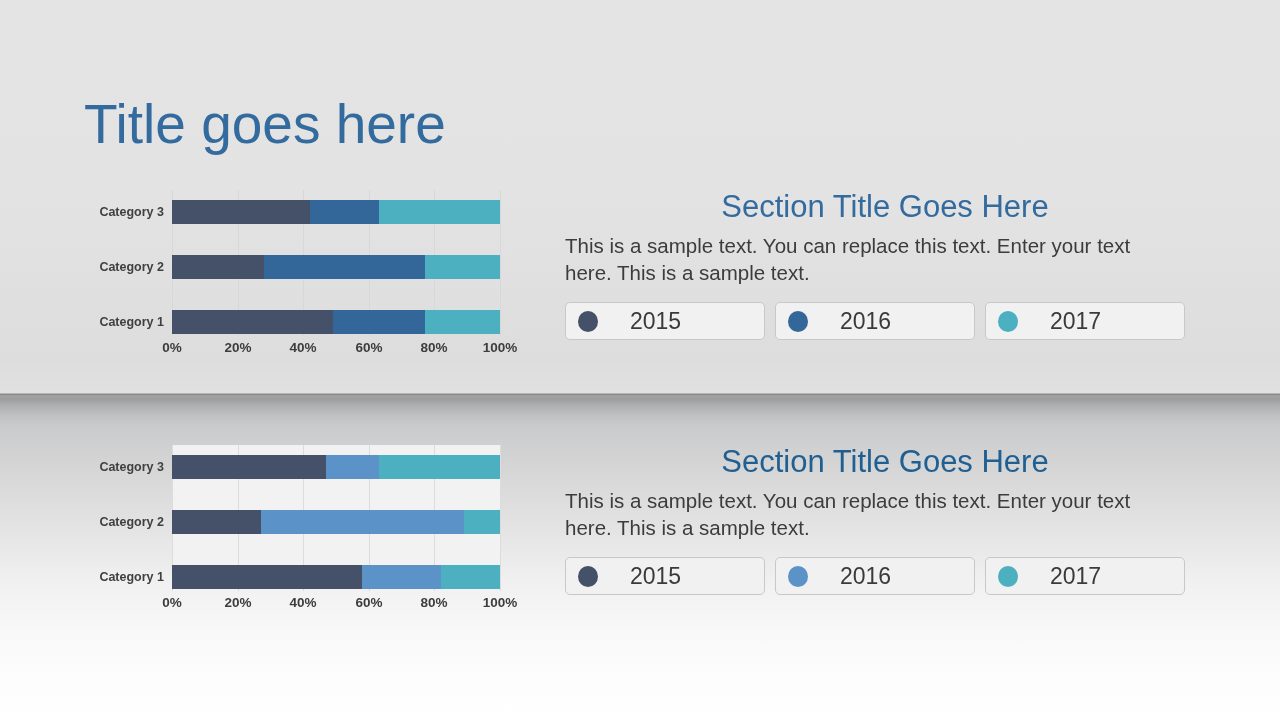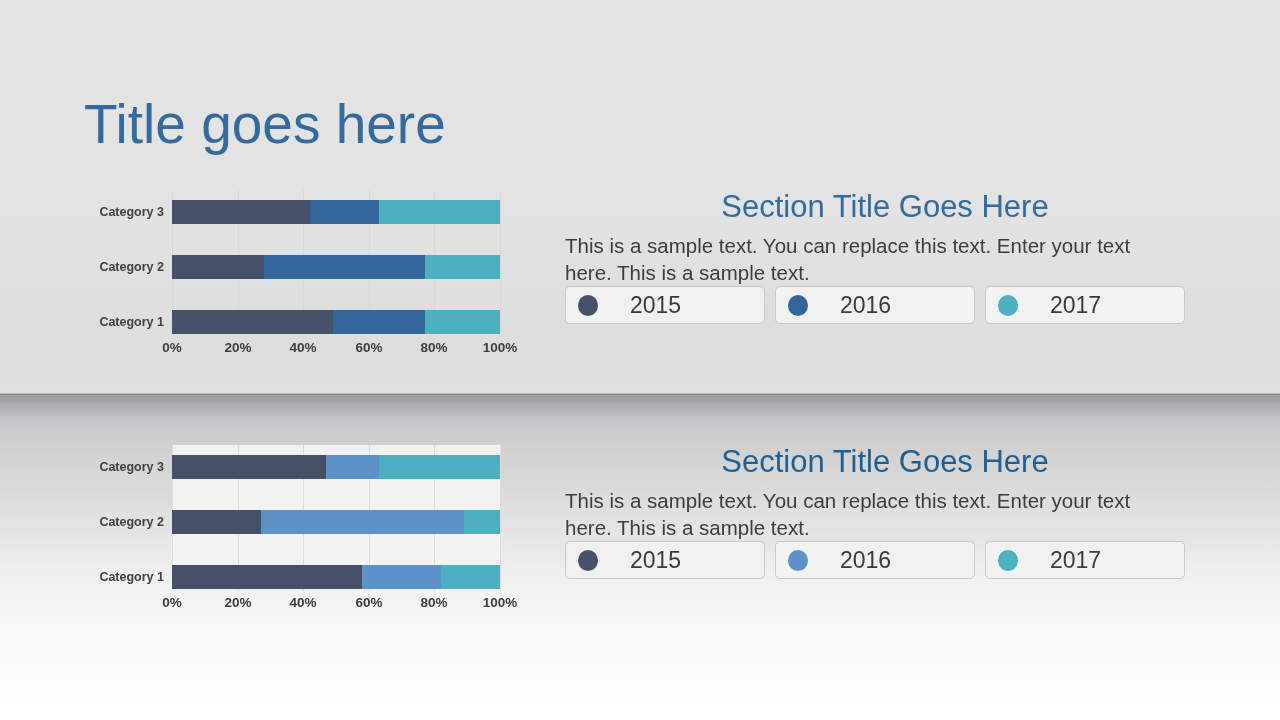--- a/index.html
+++ b/index.html
@@ -177,20 +177,21 @@
     font-size: 20.5px;
     line-height: 27px;
     color: #3c3c3c;
     width: 590px;
     margin: 0;
   }
 
   .legend {
     display: flex;
     gap: 10px;
+    margin-top: 16px;
   }
   .legend-chip {
     display: flex;
     align-items: center;
     box-sizing: border-box;
     width: 200px;
     height: 38px;
     padding: 0 12px;
     border: 1px solid #c8c8c8;
     border-radius: 5px;

